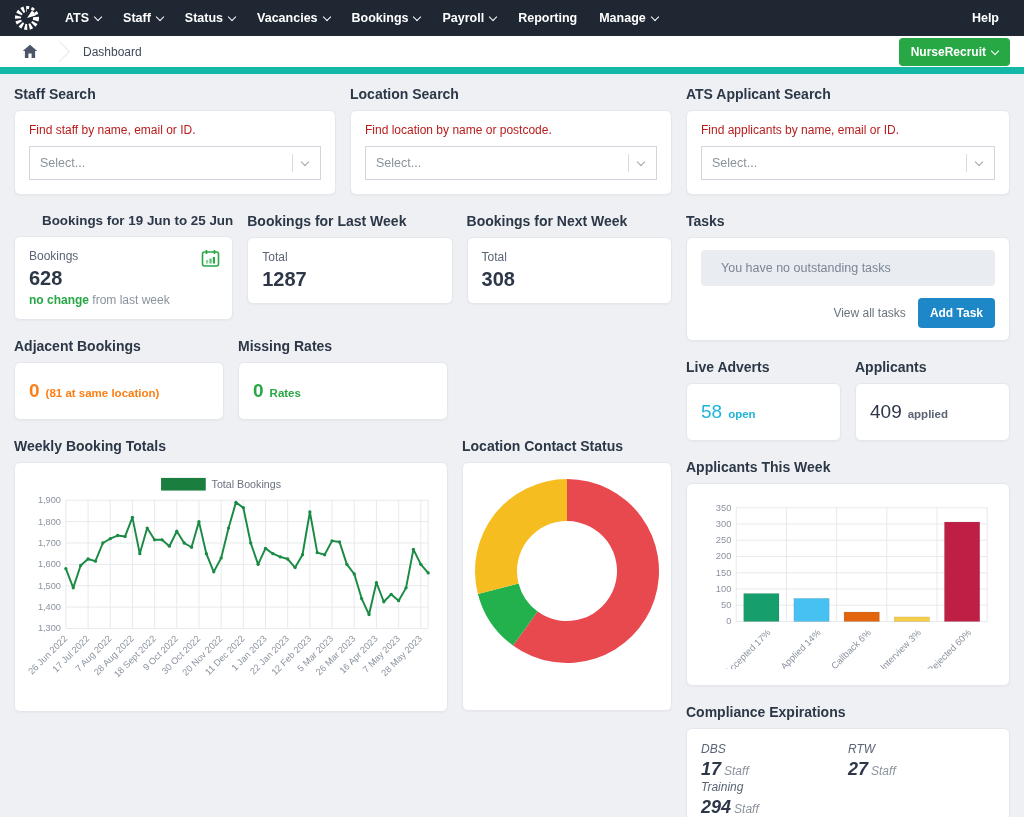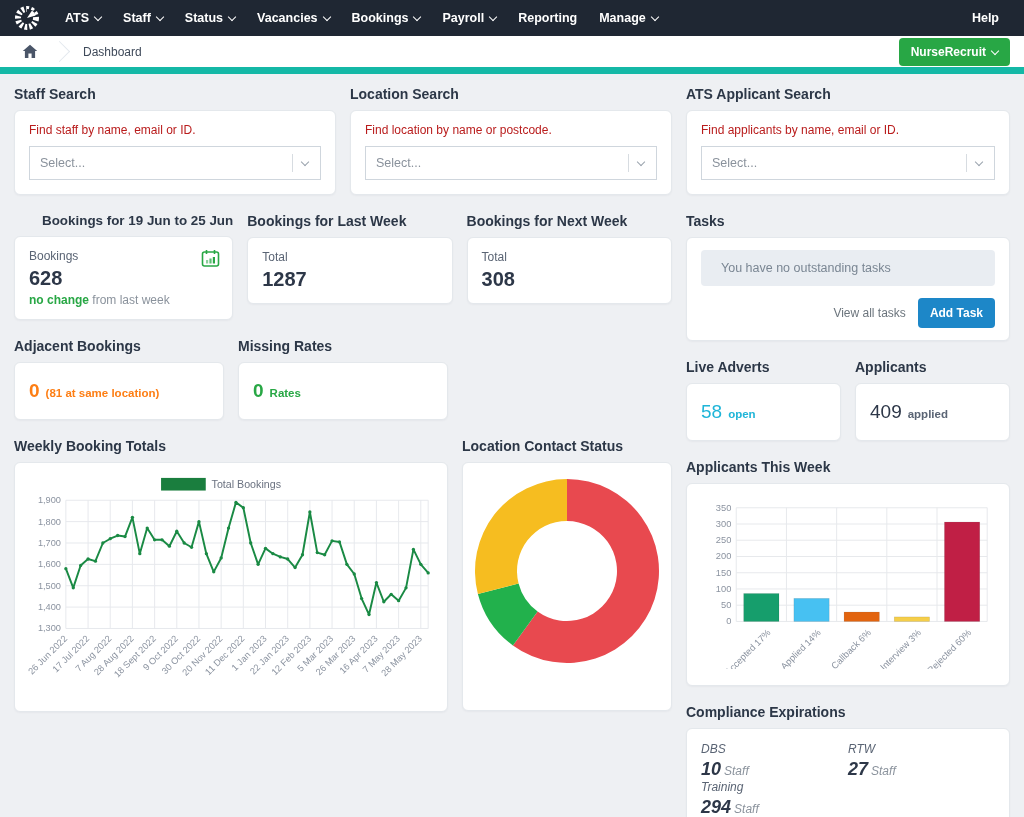--- a/index.html
+++ b/index.html
@@ -412,21 +412,21 @@
             <rect x="250.4" y="26.582857142857137" width="36" height="101.41714285714286" fill="#c01f45" stroke="rgba(0,0,0,.15)" stroke-width="0.6"></rect>
             <text x="278.4" y="140" font-size="9.5" fill="#8b93a0" text-anchor="end" transform="rotate(-45 278.4 140)">Rejected 60%</text>
           </svg></div>
     </div>
 
     <div class="sec">
       <div class="sec-title">Compliance Expirations</div>
       <div class="card comp-card">
         <div>
           <div class="comp-label">DBS</div>
-          <div><span class="comp-value">10</span><span class="comp-unit">Staff</span></div>
+          <div><span class="comp-value">17</span><span class="comp-unit">Staff</span></div>
         </div>
         <div>
           <div class="comp-label">RTW</div>
           <div><span class="comp-value">27</span><span class="comp-unit">Staff</span></div>
         </div>
         <div>
           <div class="comp-label">Training</div>
           <div><span class="comp-value">294</span><span class="comp-unit">Staff</span></div>
         </div>
       </div>

